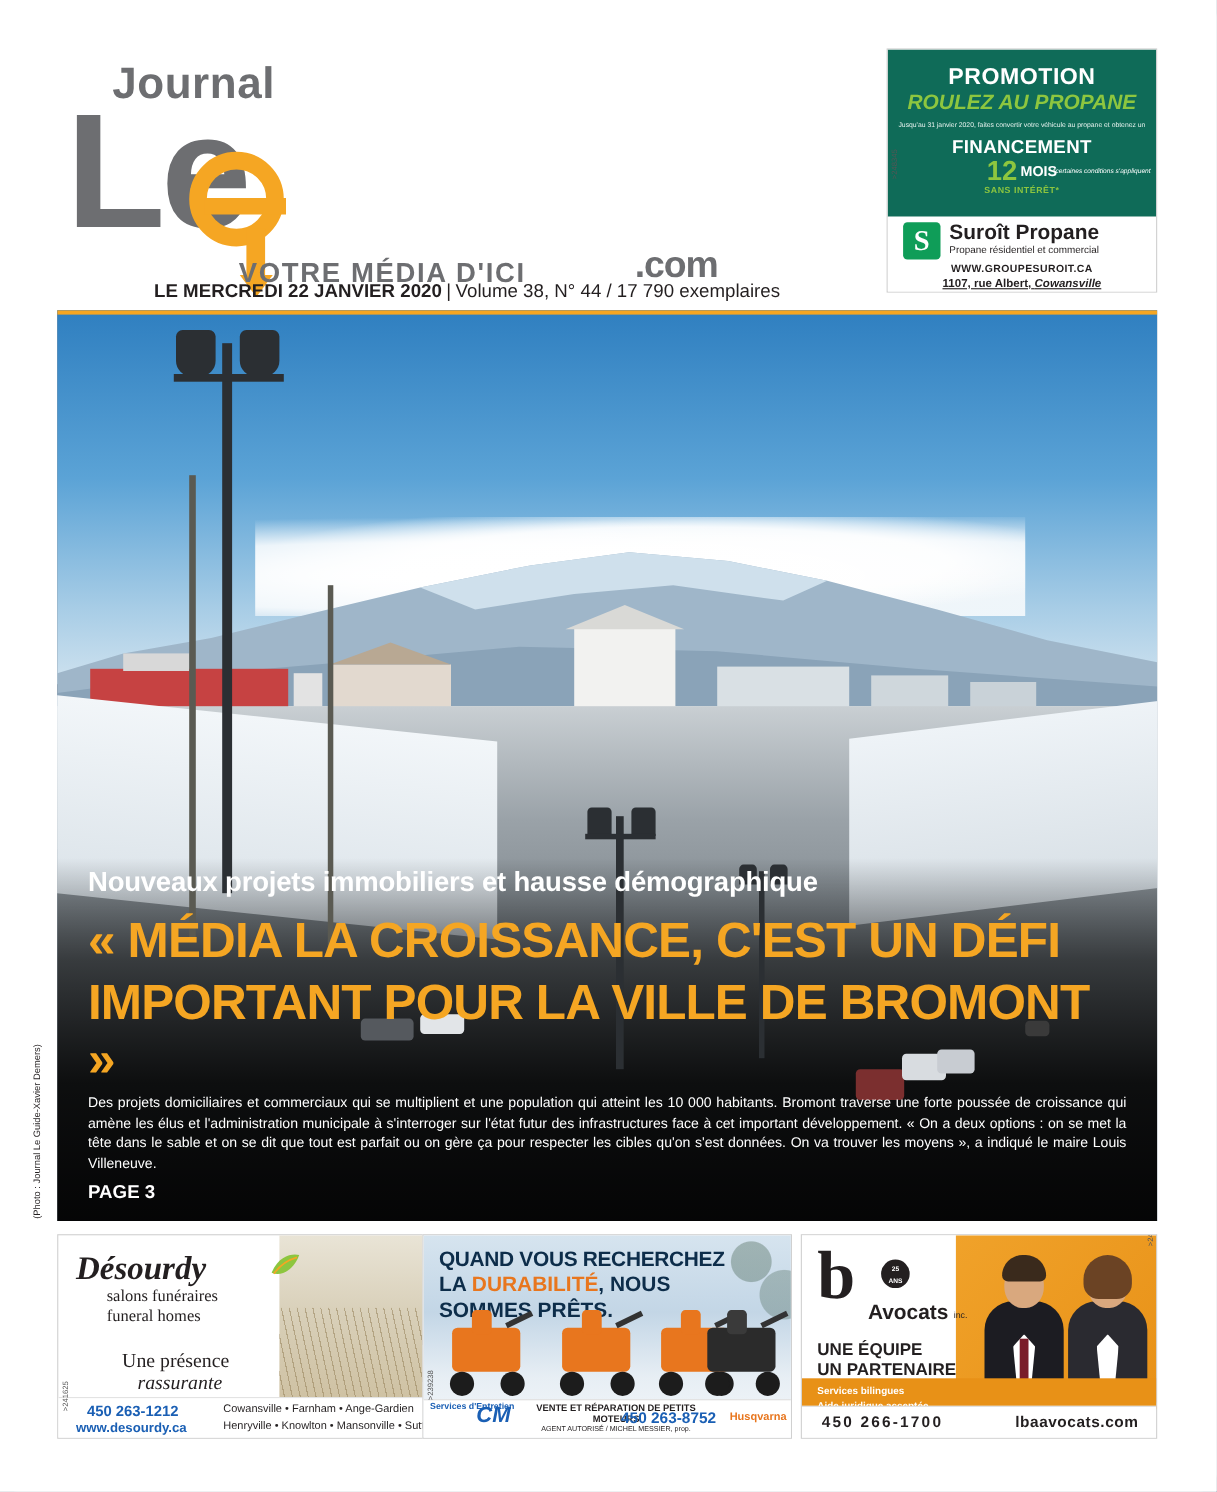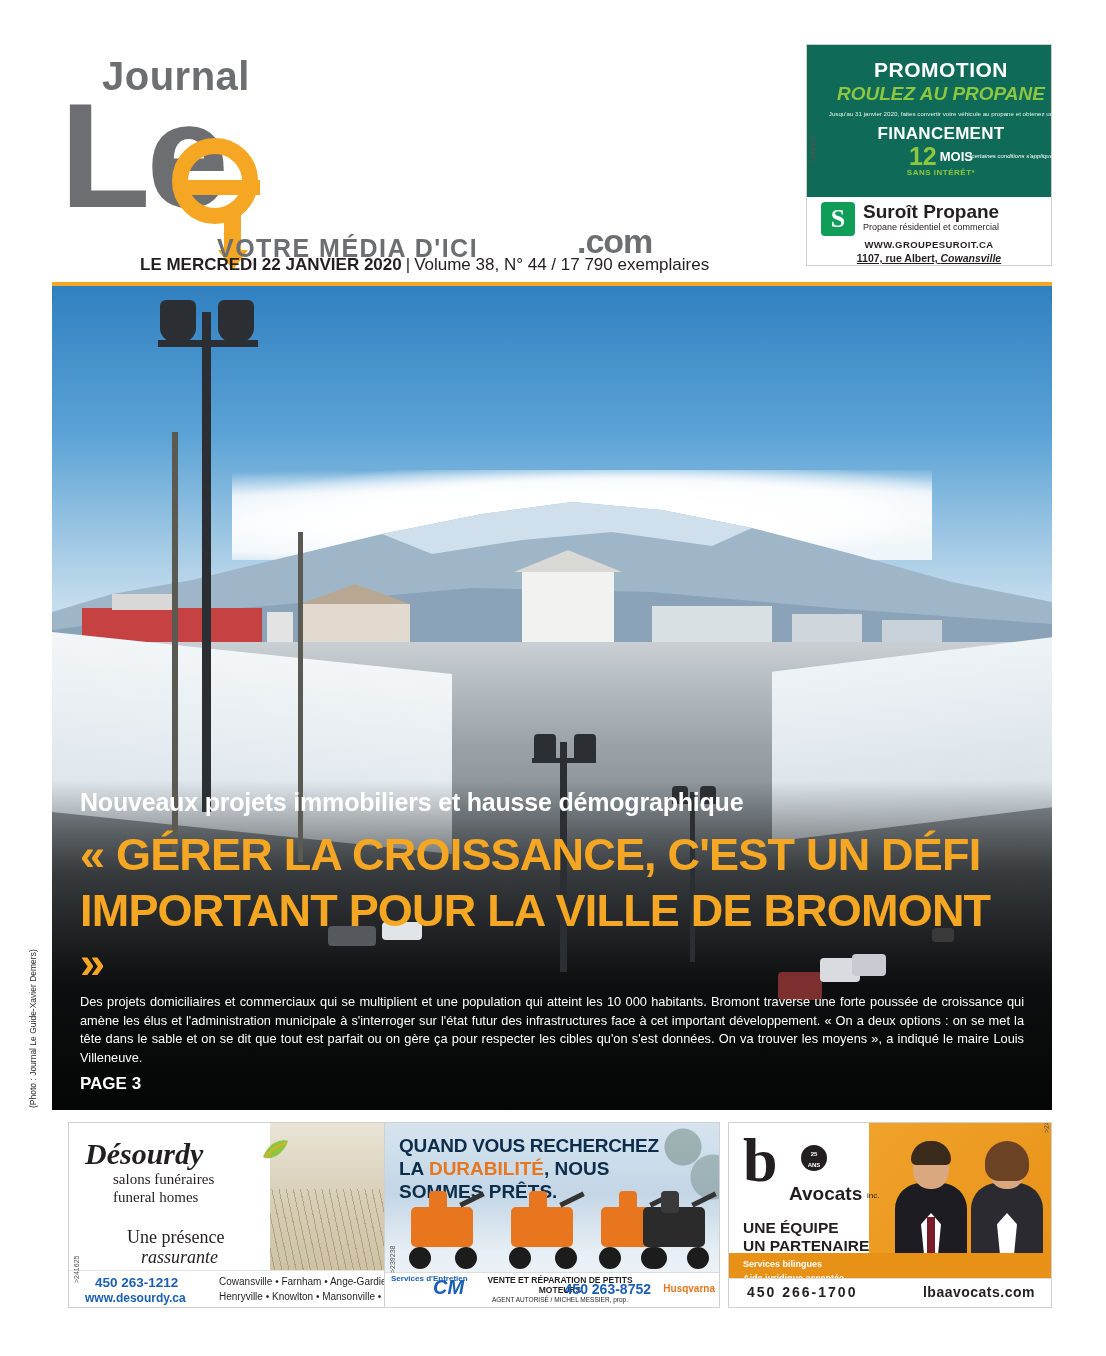--- a/index.html
+++ b/index.html
@@ -150,21 +150,20 @@
     overflow: hidden;
   }
   .top-ad-green {
     position: absolute;
     left: 0; top: 0;
     width: 100%;
     height: 152px;
     background: #0f6b58;
     color: #ffffff;
     text-align: center;
-    padding-left: 12px;
   }
   .ta-promotion {
     margin-top: 13px;
     font-size: 21px;
     font-weight: bold;
     letter-spacing: 0.5px;
   }
   .ta-roulez {
     font-size: 19px;
     font-weight: bold;
@@ -449,21 +448,21 @@
   .ad {
     position: absolute;
     top: 0;
     height: 186px;
     border: 1px solid #d0d0d0;
     box-sizing: border-box;
     overflow: hidden;
     background: #ffffff;
   }
   
-  .ad1 { left: 16px; width: 388px; }
+  .ad1 { left: 0; width: 388px; }
   .ad1-photo {
     position: absolute;
     right: 0; top: 0;
     width: 185px; height: 163px;
     background: linear-gradient(to bottom, #e9e4d6 0%, #d8cfb8 45%, #cdbf9f 100%);
   }
   .ad1-grass {
     position: absolute;
     right: 0; bottom: 23px;
     width: 185px; height: 95px;
@@ -923,21 +922,21 @@
     <div class="car" style="left:768px; top:676px; width:40px; height:24px; background:#d8dce0;"></div>
     <div class="car" style="left:800px; top:672px; width:34px; height:22px; background:#c8ccd2;"></div>
     <div class="car" style="left:880px; top:646px; width:22px; height:14px; background:#3a3a3a;"></div>
     <div class="car" style="left:276px; top:644px; width:48px; height:20px; background:#55595e;"></div>
     <div class="car" style="left:330px; top:640px; width:40px; height:18px; background:#e2e5e8;"></div>
 
     <div class="hero-overlay"></div>
 
     <div class="headline-block">
       <div class="kicker">Nouveaux projets immobiliers et hausse démographique</div>
-      <div class="headline">« GÉRER LA CROISSANCE, C'EST UN DÉFI</div>
+      <div class="headline">« MÉDIA LA CROISSANCE, C'EST UN DÉFI</div>
       <div class="headline">IMPORTANT POUR LA VILLE DE BROMONT »</div>
       <div class="lede">Des projets domiciliaires et commerciaux qui se multiplient et une population qui atteint les 10 000 habitants. Bromont traverse une forte poussée de croissance qui amène les élus et l'administration municipale à s'interroger sur l'état futur des infrastructures face à cet important développement. « On a deux options : on se met la tête dans le sable et on se dit que tout est parfait ou on gère ça pour respecter les cibles qu'on s'est données. On va trouver les moyens », a indiqué le maire Louis Villeneuve.</div>
       <div class="page-ref">PAGE 3</div>
     </div>
   </div>
 
   <div class="photo-credit">(Photo : Journal Le Guide-Xavier Demers)</div>
 
   <div class="bottom-ads">
 

